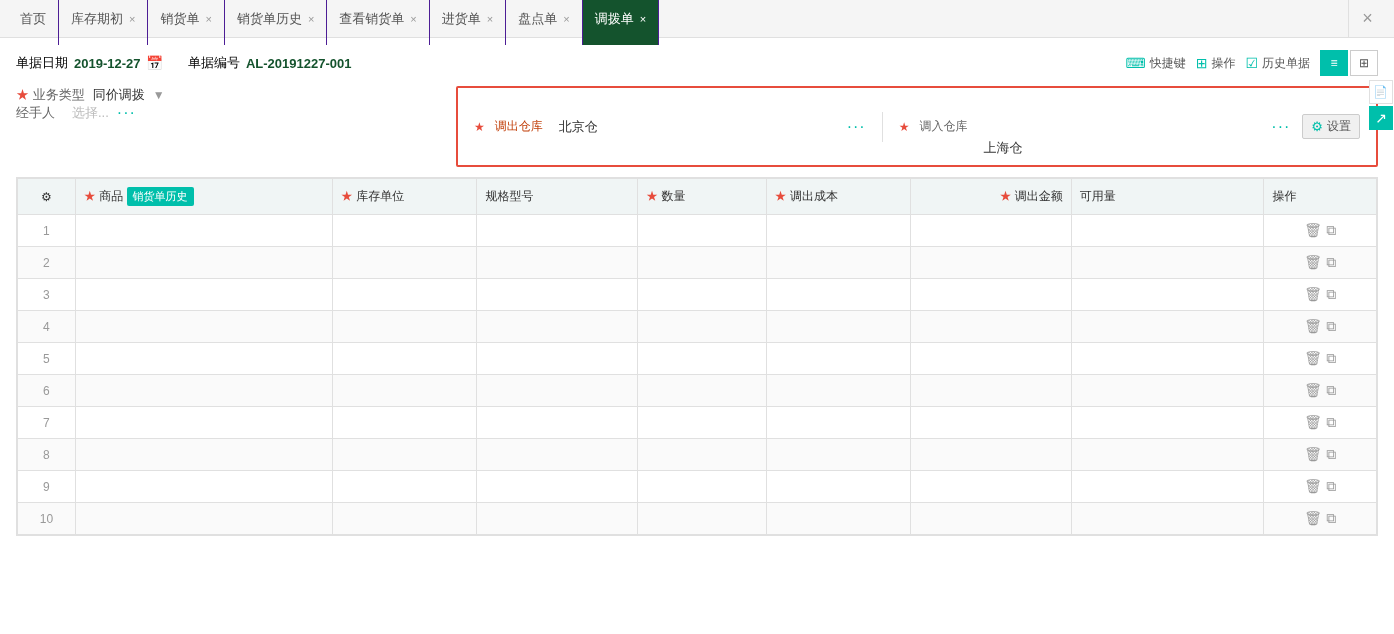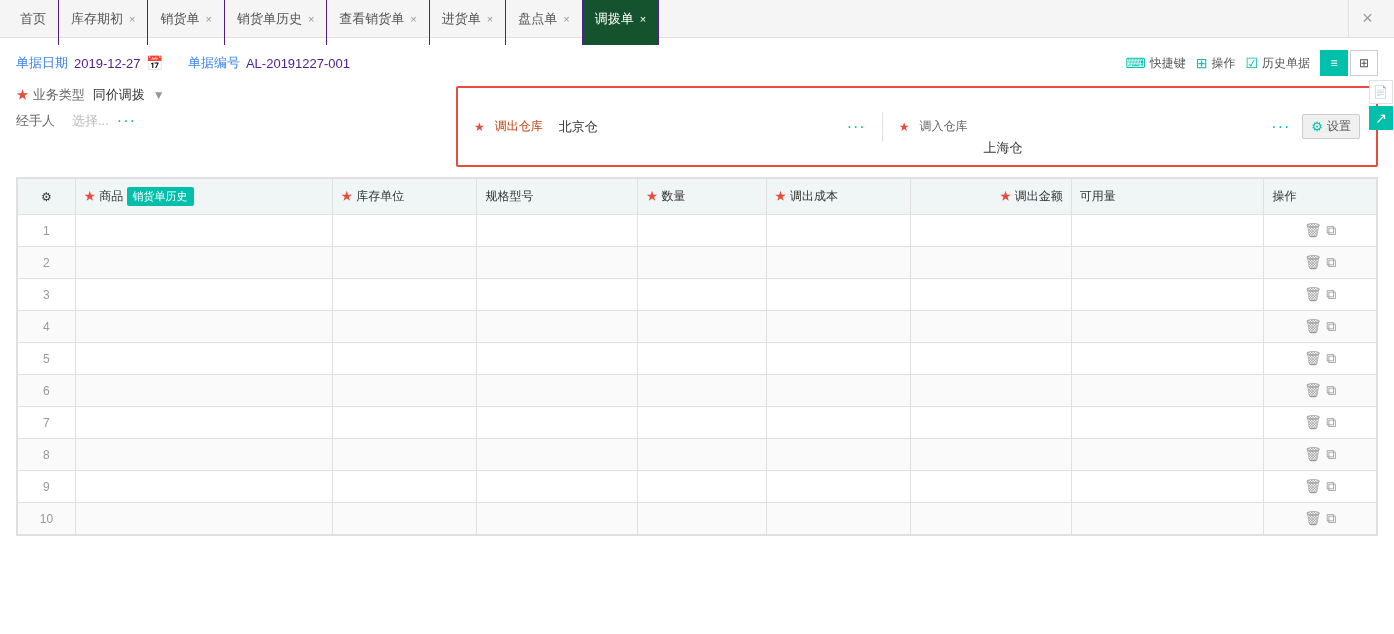--- a/index.html
+++ b/index.html
@@ -69,25 +69,25 @@
       gap: 24px;
     }
     .header-field {
       display: flex;
       align-items: center;
       gap: 6px;
       font-size: 13px;
       color: #333;
     }
     .header-field label {
-      color: #3b82f6;
+      color: #000000;
     }
     .header-field .value {
-      color: #4c1d95;
-      font-weight: 400;
+      color: #14532d;
+      font-weight: 700;
     }
     .calendar-icon {
       color: #00bfab;
       cursor: pointer;
       font-size: 14px;
     }
     .header-right {
       margin-left: auto;
       display: flex;
       align-items: center;
@@ -129,21 +129,21 @@
     
     .form-section {
       display: flex;
       gap: 0;
       margin-bottom: 10px;
     }
     .form-left {
       width: 440px;
       display: flex;
       flex-direction: column;
-      gap: 8px;
+      gap: 0;
     }
     .form-right-box {
       flex: 1;
       border: 2px solid #e74c3c;
       border-radius: 2px;
       padding: 8px 16px;
       display: flex;
       align-items: center;
       gap: 0;
     }

